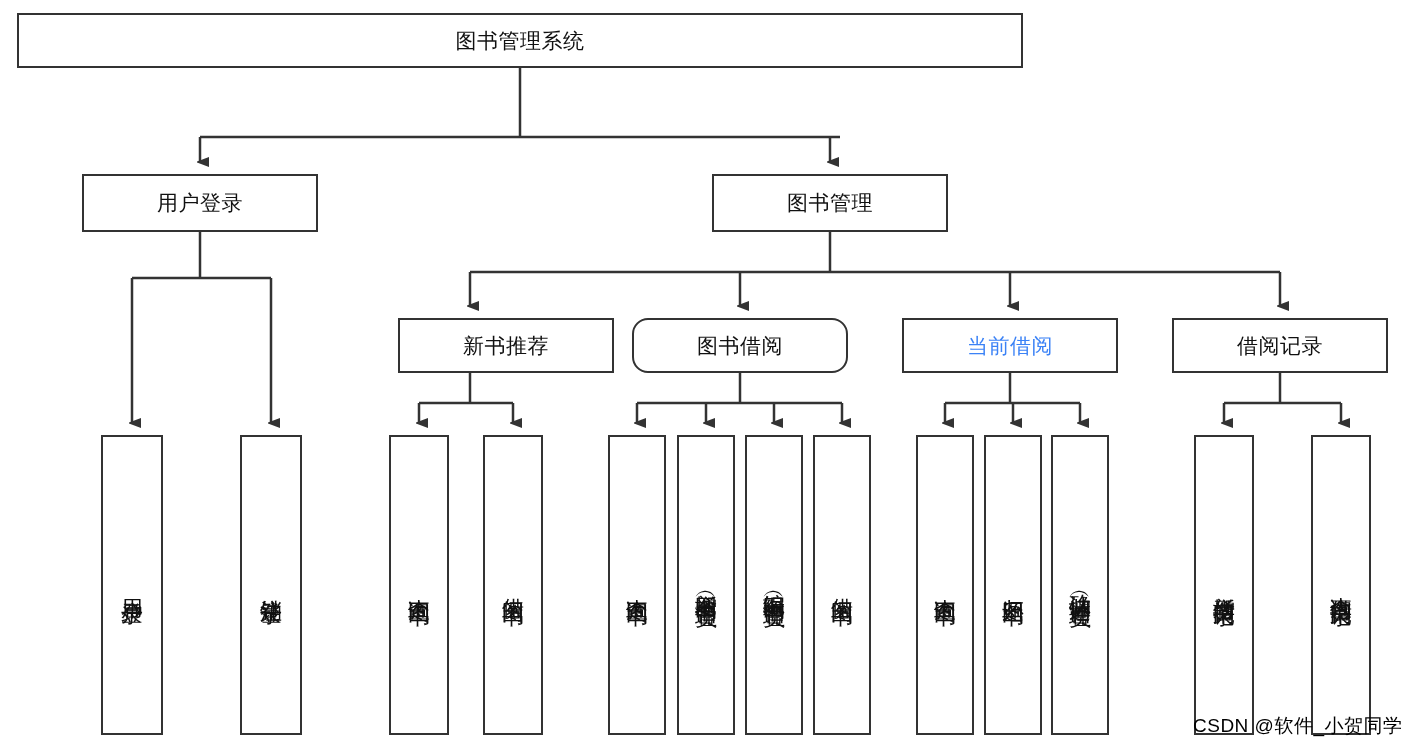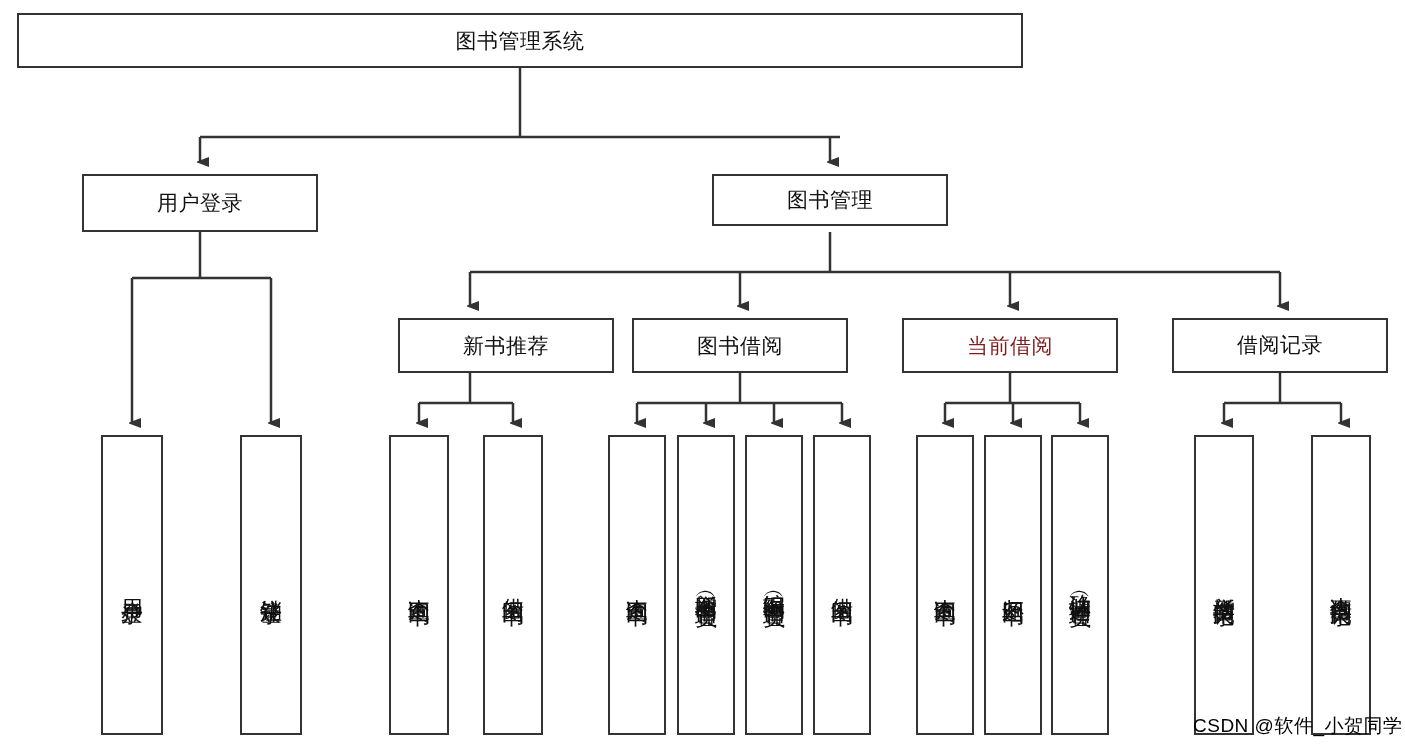--- a/index.html
+++ b/index.html
@@ -122,34 +122,34 @@
     </g>
   </svg>
 
   <div class="node node-h" style="left: 17px; top: 13px; width: 1006px; height: 55px; border-color: rgb(51, 51, 51); background: rgb(255, 255, 255); color: rgb(17, 17, 17);">
     <span>图书管理系统</span>
   </div>
 
   <div class="node node-h" style="left: 82px; top: 174px; width: 236px; height: 58px; border-color: rgb(51, 51, 51); background: rgb(255, 255, 255); color: rgb(17, 17, 17);">
     <span>用户登录</span>
   </div>
-  <div class="node node-h" style="left: 712px; top: 174px; width: 236px; height: 52px; border-color: rgb(51, 51, 51); background: rgb(255, 255, 255); color: rgb(17, 17, 17);">
+  <div class="node node-h" style="left: 712px; top: 174px; width: 236px; height: 58px; border-color: rgb(51, 51, 51); background: rgb(255, 255, 255); color: rgb(17, 17, 17);">
     <span>图书管理</span>
   </div>
 
   <div class="node node-h" style="left: 362px; top: 318px; width: 216px; height: 55px; border-color: rgb(51, 51, 51); background: rgb(255, 255, 255); color: rgb(17, 17, 17); margin-left: 36px;">
     <span>新书推荐</span>
   </div>
-  <div class="node node-h" style="left: 632px; top: 318px; width: 216px; height: 55px; border-color: rgb(51, 51, 51); background: rgb(255, 255, 255); color: rgb(17, 17, 17);">
+  <div class="node node-h" style="left: 632px; top: 318px; width: 216px; height: 55px; border-color: rgb(51, 51, 51); background: rgb(255, 255, 255); color: rgb(17, 17, 17); border-radius: 16px;">
     <span>图书借阅</span>
   </div>
-  <div class="node node-h" style="left: 902px; top: 318px; width: 216px; height: 55px; border-color: rgb(51, 51, 51); background: rgb(255, 255, 255); color: #7f1d1d;">
+  <div class="node node-h" style="left: 902px; top: 318px; width: 216px; height: 55px; border-color: rgb(51, 51, 51); background: rgb(255, 255, 255); color: #3b82f6;">
     <span>当前借阅</span>
   </div>
-  <div class="node node-h" style="left: 1172px; top: 318px; width: 216px; height: 55px; border-color: rgb(51, 51, 51); background: rgb(255, 255, 255); color: rgb(17, 17, 17); font-family: Liberation Serif, serif;">
+  <div class="node node-h" style="left: 1172px; top: 318px; width: 216px; height: 55px; border-color: rgb(51, 51, 51); background: rgb(255, 255, 255); color: rgb(17, 17, 17);">
     <span>借阅记录</span>
   </div>
 
   <div class="node node-v" style="left: 101px; top: 435px; width: 62px; height: 300px; border-color: rgb(51, 51, 51); background: rgb(255, 255, 255); color: rgb(17, 17, 17);">
     <span class="vtext">用户登录</span>
   </div>
   <div class="node node-v" style="left: 240px; top: 435px; width: 62px; height: 300px; border-color: rgb(51, 51, 51); background: rgb(255, 255, 255); color: rgb(17, 17, 17);">
     <span class="vtext">注销登录</span>
   </div>
   <div class="node node-v" style="left: 389px; top: 435px; width: 60px; height: 300px; border-color: rgb(51, 51, 51); background: rgb(255, 255, 255); color: rgb(17, 17, 17);">

